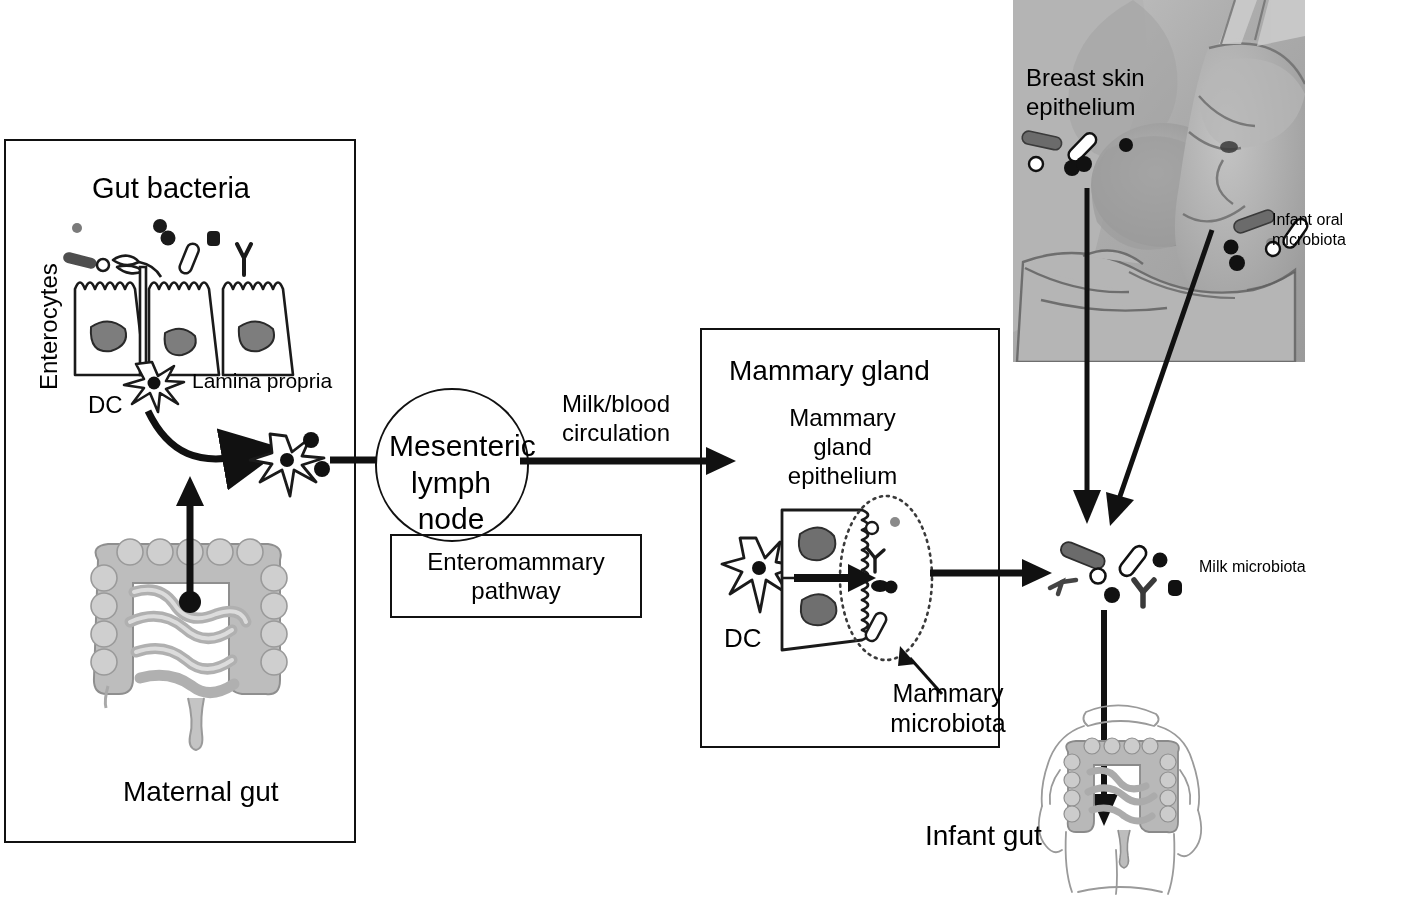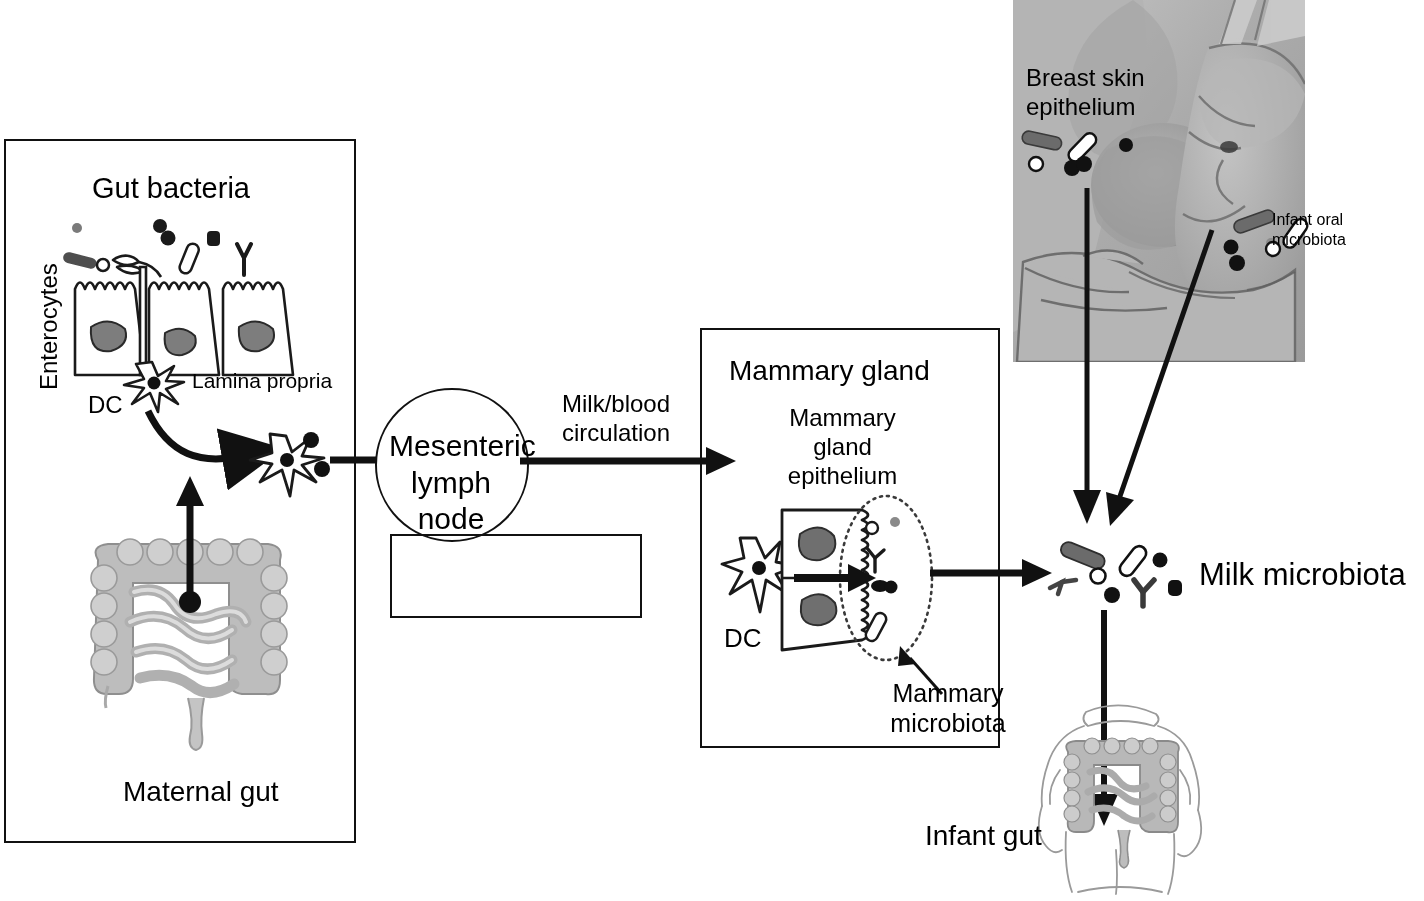--- a/index.html
+++ b/index.html
@@ -155,20 +155,23 @@
     <path d="M0 20 L62 20" stroke="#111" stroke-width="7"></path>
   </svg>
 
   <div class="abs" style="left:375px;top:388px;width:150px;height:150px;border:2.5px solid #111;
               border-radius:50%;background:#fff;"></div>
   <div class="lbl" style="left:389px;top:428px;width:124px;font-size:30px;text-align:center;
               white-space:pre-line;line-height:1.22;">Mesenteric
 lymph node</div>
 
   <div class="box thin" style="left:390px;top:534px;width:252px;height:84px;"></div>
+  <div class="lbl" style="left:392px;top:547px;width:248px;font-size:24px;text-align:center;
+              white-space:pre-line;line-height:1.22;">Enteromammary
+pathway</div>
 
   <div class="lbl" style="left:531px;top:389px;width:170px;font-size:24px;text-align:center;
               white-space:pre-line;line-height:1.22;">Milk/blood
 circulation</div>
 
   <svg class="abs" style="left:520px;top:443px;" width="220" height="36" viewBox="0 0 220 36">
     <path d="M0 18 L192 18" stroke="#111" stroke-width="7"></path>
     <path d="M216 18 L186 4 L186 32 Z" fill="#111"></path>
   </svg>
 
@@ -342,21 +345,21 @@
         <path d="M20 44 L34 42"></path>
     </g>
     <g stroke="#3a3a3a" stroke-width="5.5" fill="none" stroke-linecap="round">
       <path d="M92 42 L101 54 L112 42"></path>
         <path d="M101 54 L101 68"></path>
     </g>
     <circle cx="70" cy="57" r="8" fill="#111"></circle>
     <rect x="126" y="42" width="14" height="16" rx="5" fill="#111"></rect>
   </svg>
 
-  <div class="lbl" style="left:1199px;top:558px;font-size:31px;">Milk microbiota</div>
+  <div class="lbl" style="left:1199px;top:558px;font-size:16px;">Milk microbiota</div>
 
   <svg class="abs" style="left:1090px;top:610px;" width="40" height="220" viewBox="0 0 40 220">
     <path d="M14 0 L14 192" stroke="#111" stroke-width="6" fill="none"></path>
     <path d="M14 216 L28 184 L0 184 Z" fill="#111"></path>
   </svg>
 
   <div class="abs" style="left:1020px;top:700px;width:200px;height:201px;">
     <svg width="200" height="201" viewBox="0 0 200 201">
 
       <g fill="none" stroke="#9a9a9a" stroke-width="1.8" stroke-linecap="round">

